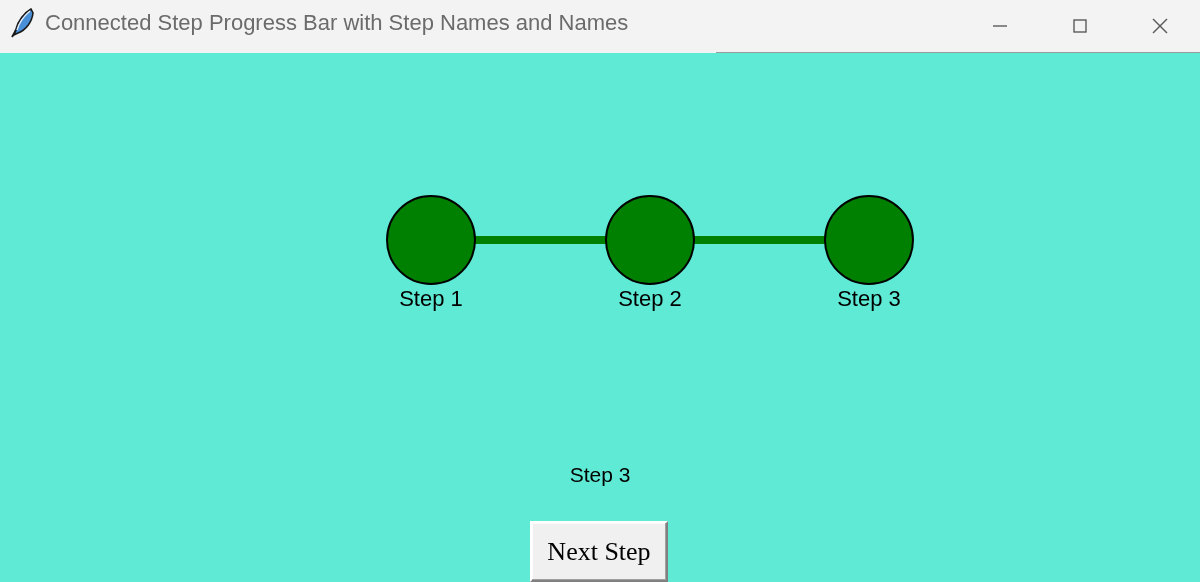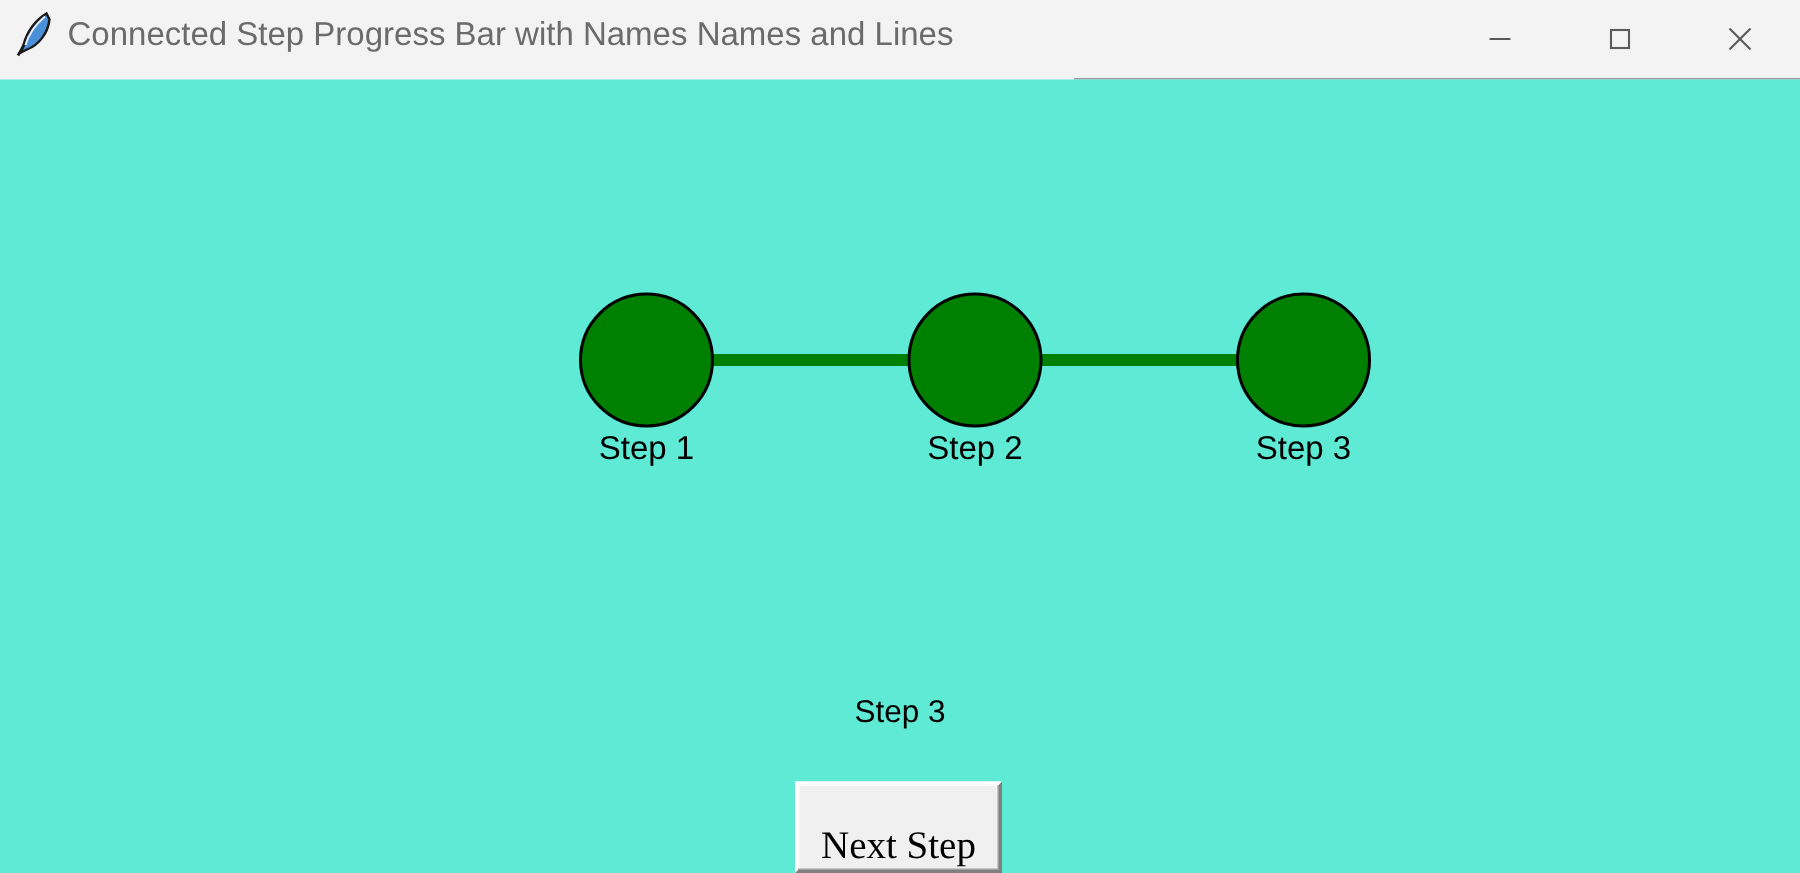--- a/index.html
+++ b/index.html
@@ -119,42 +119,42 @@
     height: 61px;
     background: #f0f0f0;
     border-top: 2px solid #ffffff;
     border-left: 2px solid #ffffff;
     border-right: 2px solid #808080;
     border-bottom: 2px solid #808080;
     box-shadow: inset -1px -1px 0 #a0a0a0, inset 1px 1px 0 #fcfcfc;
     font-family: "Liberation Serif", serif;
     font-size: 26px;
     color: #000000;
-    padding: 12px;
+    padding: 0;
     cursor: default;
     text-align: center;
     line-height: 57px;
   }
 </style>
 </head>
 <body>
 
 <div class="window">
 
   <div class="titlebar">
 
     <div class="app-icon">
       <svg width="30" height="32" viewBox="0 0 30 32">
         <path d="M22 3 C15 7 9 15 7 23 L5 29 L9 27 C17 24 23 16 24 7 Z" fill="#4a90d9" stroke="#1a1a1a" stroke-width="1.6"></path>
         <path d="M21 5 C15 10 10 17 8 24" stroke="#e8eef5" stroke-width="1.3" fill="none"></path>
         <path d="M7 24 L3 31" stroke="#1a1a1a" stroke-width="1.8" fill="none"></path>
       </svg>
     </div>
 
-    <div class="window-title">Connected Step Progress Bar with Names Names and Lines</div>
+    <div class="window-title">Connected Step Progress Bar with Step Names and Names</div>
 
     <div class="winbtns">
       <button class="winbtn" title="Minimize">
         <svg width="22" height="22" viewBox="0 0 22 22">
           <line x1="4" y1="11" x2="18" y2="11" stroke="#5a5a5a" stroke-width="1.4"></line>
         </svg>
       </button>
       <button class="winbtn" title="Maximize">
         <svg width="22" height="22" viewBox="0 0 22 22">
           <rect x="5" y="5" width="12" height="12" fill="none" stroke="#5a5a5a" stroke-width="1.4"></rect>

